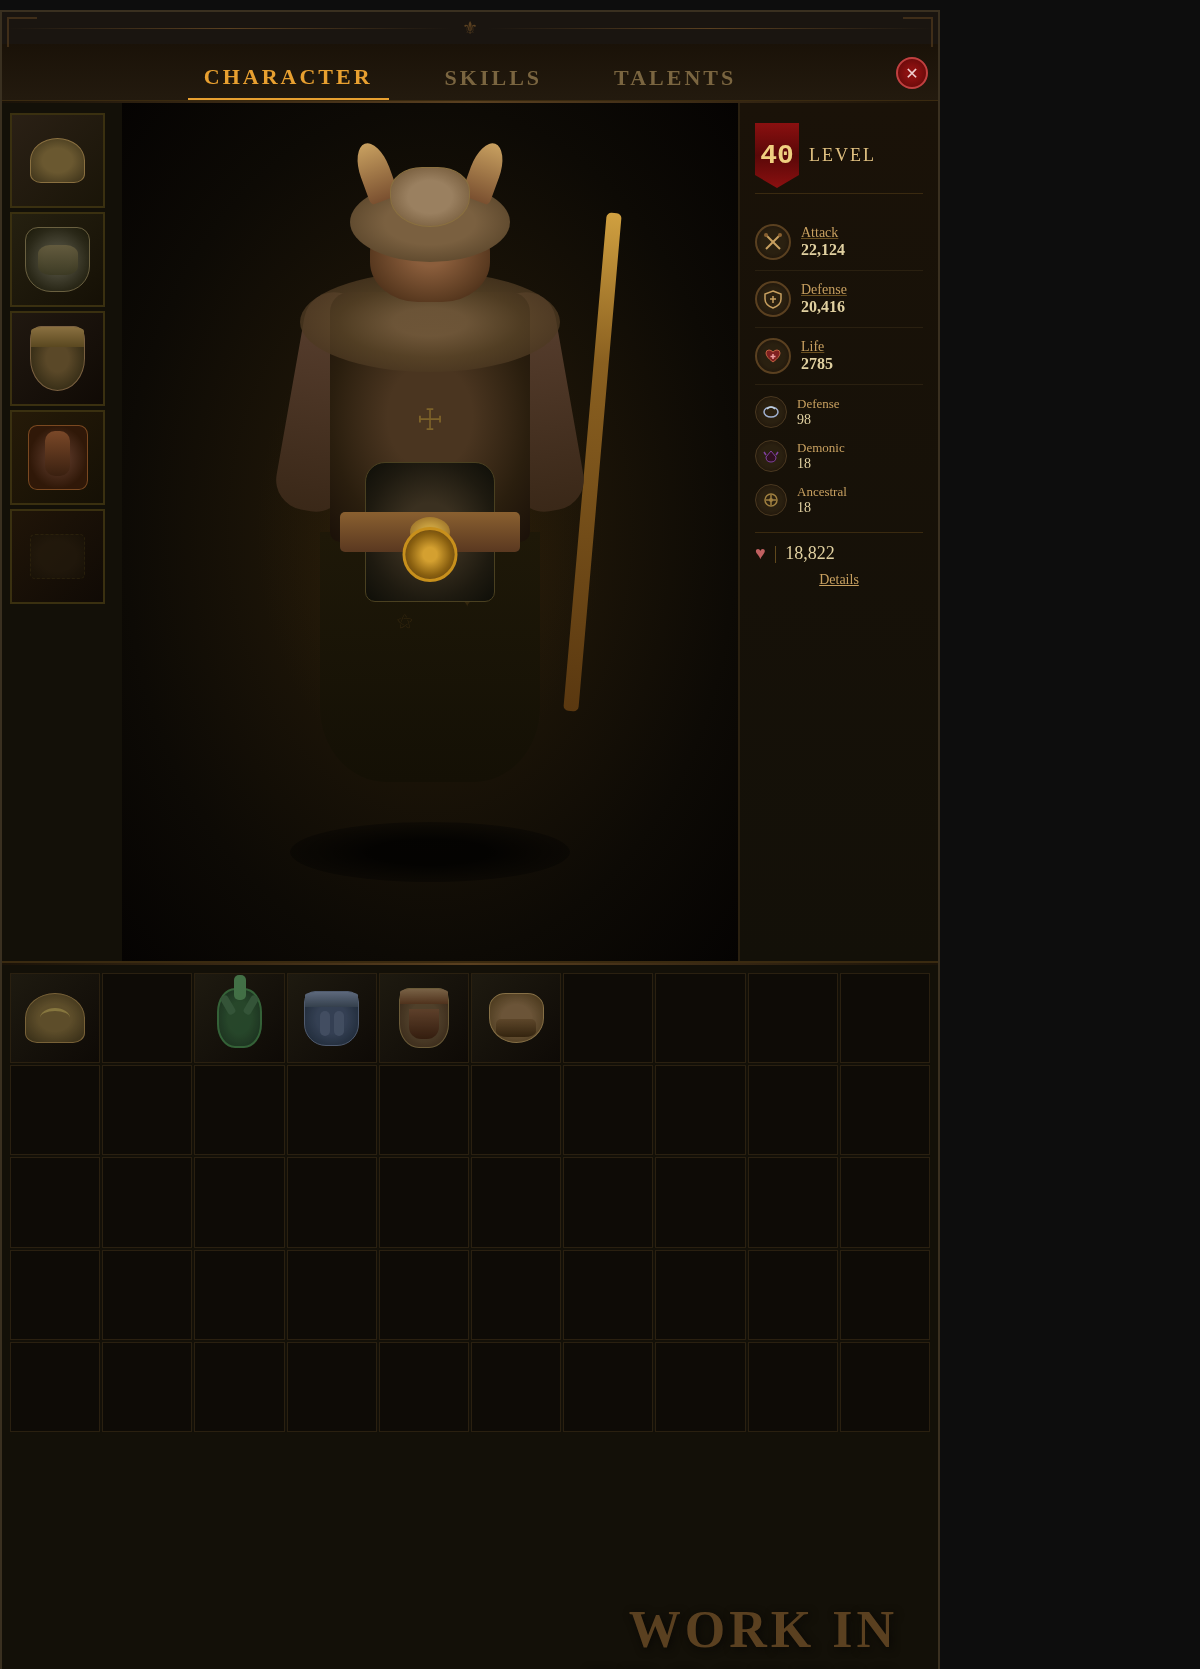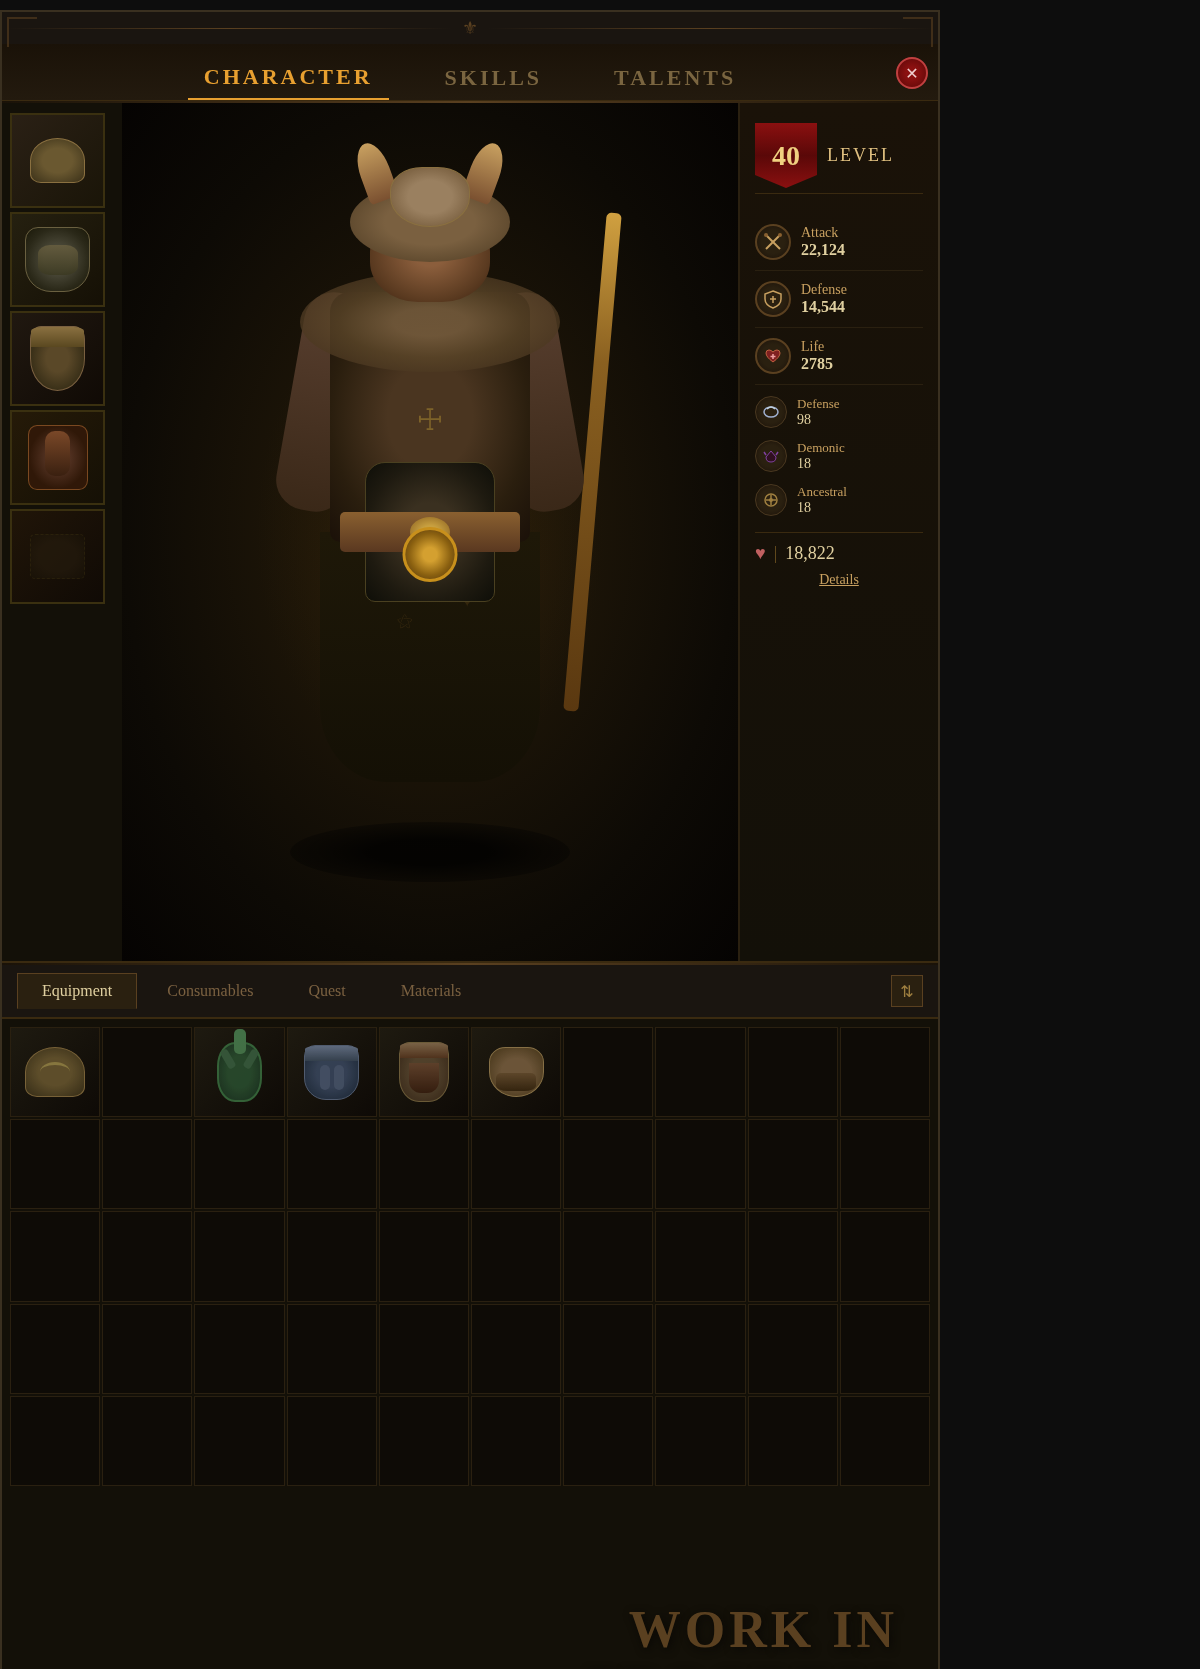--- a/index.html
+++ b/index.html
@@ -320,28 +320,29 @@
       align-items: center;
       gap: 10px;
       margin-bottom: 20px;
       padding: 5px 0;
       border-bottom: 1px solid #3a2a10;
     }
 
     .level-number {
       background: linear-gradient(180deg, #8B1010 0%, #5a0808 50%, #8B1010 100%);
       clip-path: polygon(0 0, 100% 0, 100% 80%, 50% 100%, 0 80%);
-      width: 62px;
+      width: 44px;
       height: 65px;
       display: flex;
       align-items: center;
       justify-content: center;
       color: #f0d080;
       font-size: 28px;
       font-weight: bold;
+      font-family: Liberation Mono, monospace;
     }
 
     .level-text {
       color: #e0c080;
       font-size: 18px;
       letter-spacing: 2px;
       text-transform: uppercase;
     }
 
     .stat-row {
@@ -366,20 +367,21 @@
     }
 
     .stat-info {
       display: flex;
       flex-direction: column;
     }
 
     .stat-name {
       color: #c8a060;
       font-size: 14px;
+      text-decoration: underline;
       text-decoration-color: #6a5020;
     }
 
     .stat-value {
       color: #e0d0a0;
       font-size: 16px;
       font-weight: bold;
     }
 
     .alignment-stats {
@@ -813,21 +815,21 @@
       <div class="stat-row">
         <div class="stat-icon">
 
           <svg width="20" height="20" viewBox="0 0 20 20">
             <path d="M10 2 L18 5 L18 10 Q18 16 10 19 Q2 16 2 10 L2 5 Z" fill="#2a2010" stroke="#c8a060" stroke-width="1.5"></path>
             <path d="M10 7 L10 14 M7 10 L13 10" stroke="#c8a060" stroke-width="1.5"></path>
           </svg>
         </div>
         <div class="stat-info">
           <span class="stat-name">Defense</span>
-          <span class="stat-value">14,544</span>
+          <span class="stat-value">20,416</span>
         </div>
       </div>
 
       <div class="stat-row">
         <div class="stat-icon">
 
           <svg width="20" height="20" viewBox="0 0 20 20">
             <path d="M10 16 Q3 11 3 7 Q3 4 6 4 Q8 4 10 6 Q12 4 14 4 Q17 4 17 7 Q17 11 10 16 Z" fill="#802020" stroke="#c06040" stroke-width="1"></path>
             <path d="M10 8 L10 13 M7.5 10.5 L12.5 10.5" stroke="#f0a0a0" stroke-width="1.5"></path>
           </svg>
@@ -891,27 +893,20 @@
       <div class="details-link">Details</div>
 
     </div>
 
   </div>
 
   <div class="panel-divider"></div>
 
   <div class="inventory-section" style="position:relative;">
 
-    <div class="inventory-tabs">
-      <div class="inv-tab active">Equipment</div>
-      <div class="inv-tab inactive">Consumables</div>
-      <div class="inv-tab inactive">Quest</div>
-      <div class="inv-tab inactive">Materials</div>
-      <div class="inv-sort-btn">⇅</div>
-    </div>
 
     <div class="inventory-grid" id="inventory-grid">
 
     <div class="inv-cell has-item">
           <div class="item-icon">
             <div style="width:60px;height:50px;background:radial-gradient(ellipse,#6a5830 40%,#3a3018 100%);border-radius:50% 50% 20% 20%;border:1px solid #8a7040;display:flex;align-items:center;justify-content:center;">
               <div style="width:30px;height:20px;border-top:3px solid #9a8848;border-radius:50% 50% 0 0;"></div>
             </div>
           </div>
         </div>

